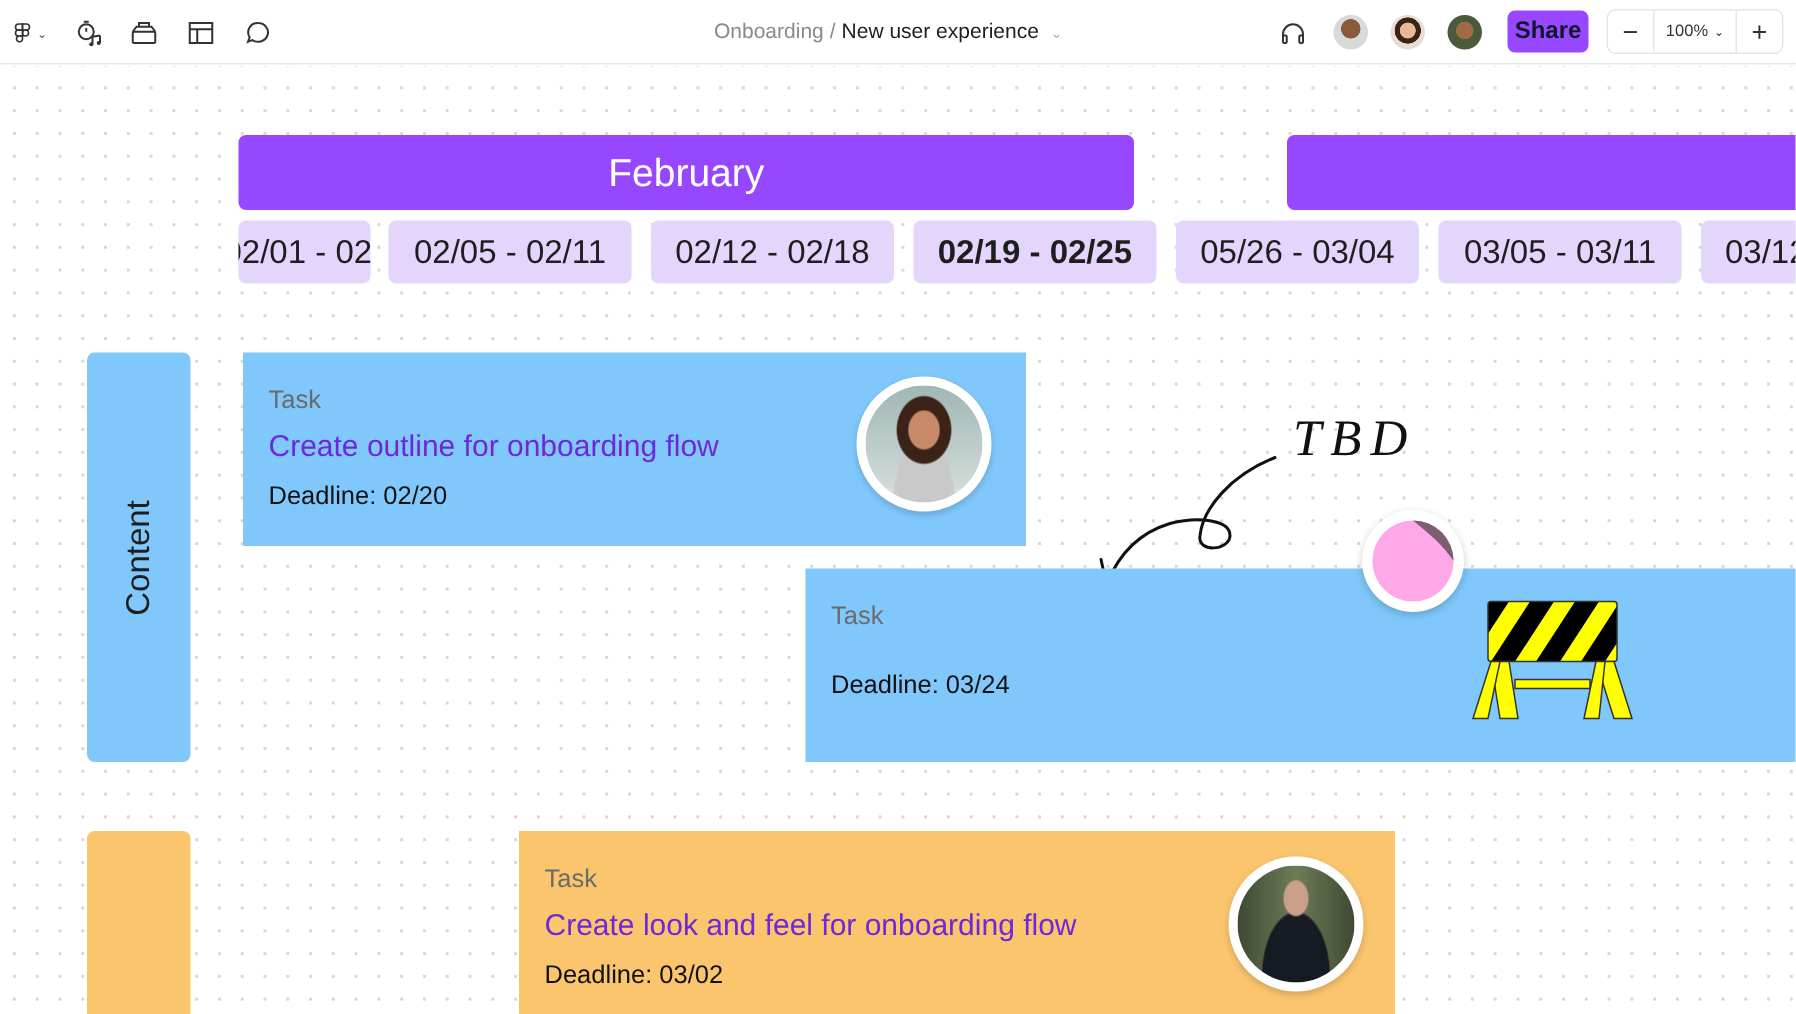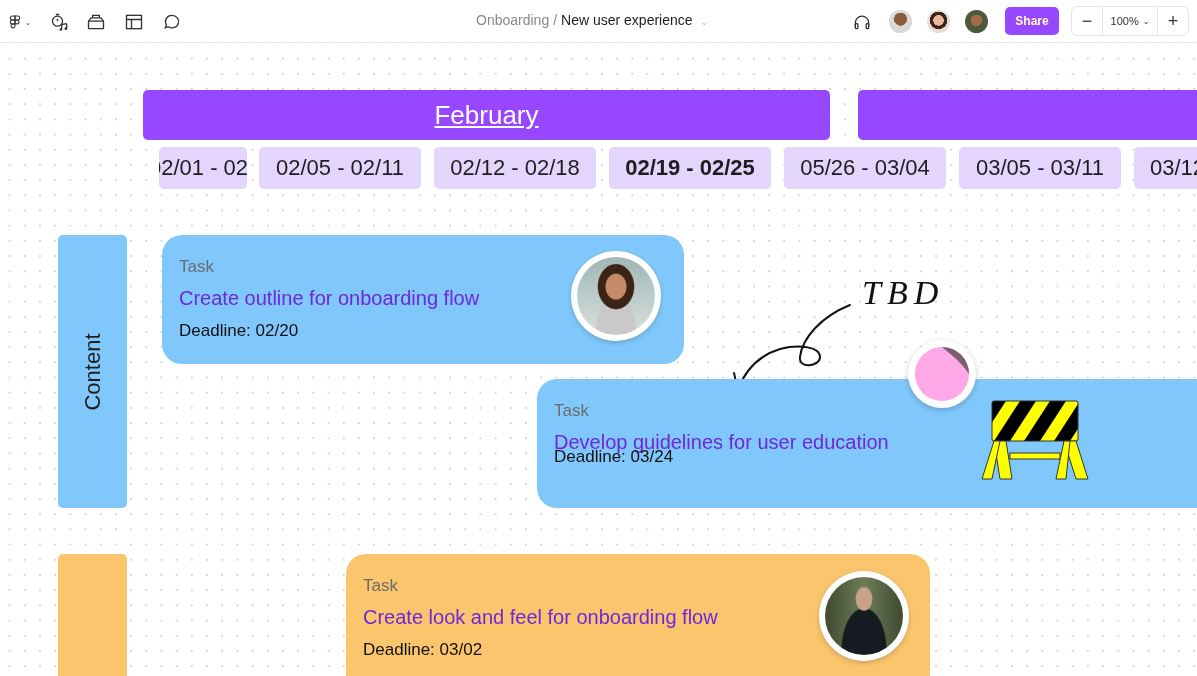--- a/index.html
+++ b/index.html
@@ -5,38 +5,38 @@
   * { box-sizing: border-box; margin: 0; padding: 0; }
   html, body { width: 1197px; height: 676px; overflow: hidden; background: #ffffff; font-family: "Liberation Sans", "DejaVu Sans", sans-serif; }
   .toolbar { position: absolute; left: 0; top: 0; width: 1197px; height: 43px; background: #fff; border-bottom: 1px solid #e6e6e6; z-index: 10; }
   .tb-icon { position: absolute; top: 10px; width: 24px; height: 24px; display: flex; align-items: center; justify-content: center; cursor: pointer; }
   .tb-icon svg { width: 20px; height: 20px; }
   .breadcrumb { position: absolute; left: 476px; top: 12px; font-size: 14px; color: #1e1e1e; white-space: nowrap; }
   .breadcrumb .parent { color: #8a8a8a; }
   .breadcrumb .sep { color: #8a8a8a; margin: 0 4px; }
   .breadcrumb .chev { color: #aaa; font-size: 9px; margin-left: 8px; }
   .avatar-sm { position: absolute; top: 10px; width: 23px; height: 23px; border-radius: 50%; }
-  .share-btn { position: absolute; left: 1005px; top: 7px; width: 54px; height: 28px; background: #9747ff; color: #fef9c3; border-radius: 5px; font-size: 12px; font-weight: bold; display: flex; align-items: center; justify-content: center; border: none; cursor: pointer; }
+  .share-btn { position: absolute; left: 1005px; top: 7px; width: 54px; height: 28px; background: #9747ff; color: #0f172a; border-radius: 5px; font-size: 16px; font-weight: bold; display: flex; align-items: center; justify-content: center; border: none; cursor: pointer; }
   .zoom-ctrl { position: absolute; left: 1071px; top: 6px; width: 118px; height: 30px; border: 1px solid #e6e6e6; border-radius: 6px; display: flex; align-items: center; }
   .zoom-ctrl .zbtn { width: 30px; height: 100%; display: flex; align-items: center; justify-content: center; font-size: 18px; color: #333; cursor: pointer; }
   .zoom-ctrl .zval { flex: 1; height: 100%; border-left: 1px solid #e6e6e6; border-right: 1px solid #e6e6e6; display: flex; align-items: center; justify-content: center; font-size: 11px; color: #333; cursor: pointer; }
   .zoom-ctrl .zval .c { font-size: 8px; margin-left: 4px; }
 
   .canvas { position: absolute; left: 0; top: 44px; width: 1197px; height: 632px; overflow: hidden;
     background-color: #fff;
     background-image: radial-gradient(circle, #d6d6d6 0.9px, transparent 1.2px);
     background-size: 15.2px 15.2px; background-position: 2px 7px; }
 
   .month { position: absolute; top: 46px; height: 50px; background: #9747ff; border-radius: 5px; color: #fff; font-size: 26px; display: flex; align-items: center; justify-content: center; }
   .week { position: absolute; top: 103px; height: 42px; background: #e4d5fd; border-radius: 5px; color: #1e1e1e; font-size: 22px; display: flex; align-items: center; justify-content: center; white-space: nowrap; overflow: hidden; }
 
   .lane { position: absolute; left: 58px; width: 69px; border-radius: 5px; display: flex; align-items: center; justify-content: center; }
   .lane span { transform: rotate(-90deg); font-size: 22px; color: #1e1e1e; white-space: nowrap; }
 
-  .card { position: absolute; border-radius: 20px; padding-left: 1px; }
+  .card { position: absolute; border-radius: 0; padding-left: 1px; }
   .card .kind { position: absolute; left: 17px; font-size: 17px; color: #6b6b6b; }
   .card .title { position: absolute; left: 17px; font-size: 20px; color: #6d28d9; white-space: nowrap; }
   .card .deadline { position: absolute; left: 17px; font-size: 17px; color: #111; white-space: nowrap; text-align: right; }
   .photo { position: absolute; width: 90px; height: 90px; border-radius: 50%; background: #fff; box-shadow: 0 2px 5px rgba(0,0,0,0.18); display: flex; align-items: center; justify-content: center; }
   .photo .inner { width: 78px; height: 78px; border-radius: 50%; overflow: hidden; }
 </style>
 </head>
 <body>
 
 <div class="toolbar">
@@ -109,21 +109,21 @@
     <div class="zval">
         <span>100%</span>
         <span class="c">⌄</span>
       </div>
     <div class="zbtn">+</div>
   </div>
 </div>
 
 <div class="canvas">
 
-  <div class="month" style="left:143px;width:687px;text-decoration:underline;">
+  <div class="month" style="left:159px;width:597px;">
       <span>February</span>
     </div>
   <div class="month" style="left:858px;width:360px;">
       <span></span>
     </div>
 
   <div class="week" style="left:159px;width:88px;justify-content:flex-start;">
       <span style="margin-left:-10px">02/01 - 02/04</span>
     </div>
   <div class="week" style="left:259px;width:162px;">
@@ -160,21 +160,20 @@
   </div>
 
   <svg style="position:absolute;left:720px;top:225px;width:240px;height:130px;" viewBox="0 0 240 130">
     <path d="M130 36 C100 48, 82 70, 80 88 C78 100, 100 98, 100 88 C100 78, 80 75, 60 80 C40 86, 26 100, 18 120" fill="none" stroke="#111" stroke-width="2" stroke-linecap="round"></path>
     <path d="M14 104 L18 122 L36 122" fill="none" stroke="#111" stroke-width="2" stroke-linecap="round"></path>
   </svg>
   <div style="position:absolute;left:862px;top:230px;font-size:34px;letter-spacing:6px;font-style:italic;color:#111;font-family:Liberation Serif, serif;font-weight:300;">TBD</div>
 
   <div class="card" style="left:537px;top:335px;width:680px;height:129px;background:#80c8fc;">
     <div class="kind" style="top:22px">Task</div>
-    <div class="title" style="top:52px">Develop guidelines for user education</div>
     <div class="deadline" style="top:68px">Deadline: 03/24</div>
     <svg style="position:absolute;left:443px;top:20px;width:110px;height:84px;" viewBox="0 0 110 84">
       <defs>
           <clipPath id="bc">
             <rect x="12" y="2" width="86" height="40" rx="2"></rect>
           </clipPath>
         </defs>
       <rect x="12" y="2" width="86" height="40" rx="2" fill="#000"></rect>
       <g clip-path="url(#bc)" fill="#ffff00">
           <polygon points="0,42 14,42 40,2 26,2"></polygon>

